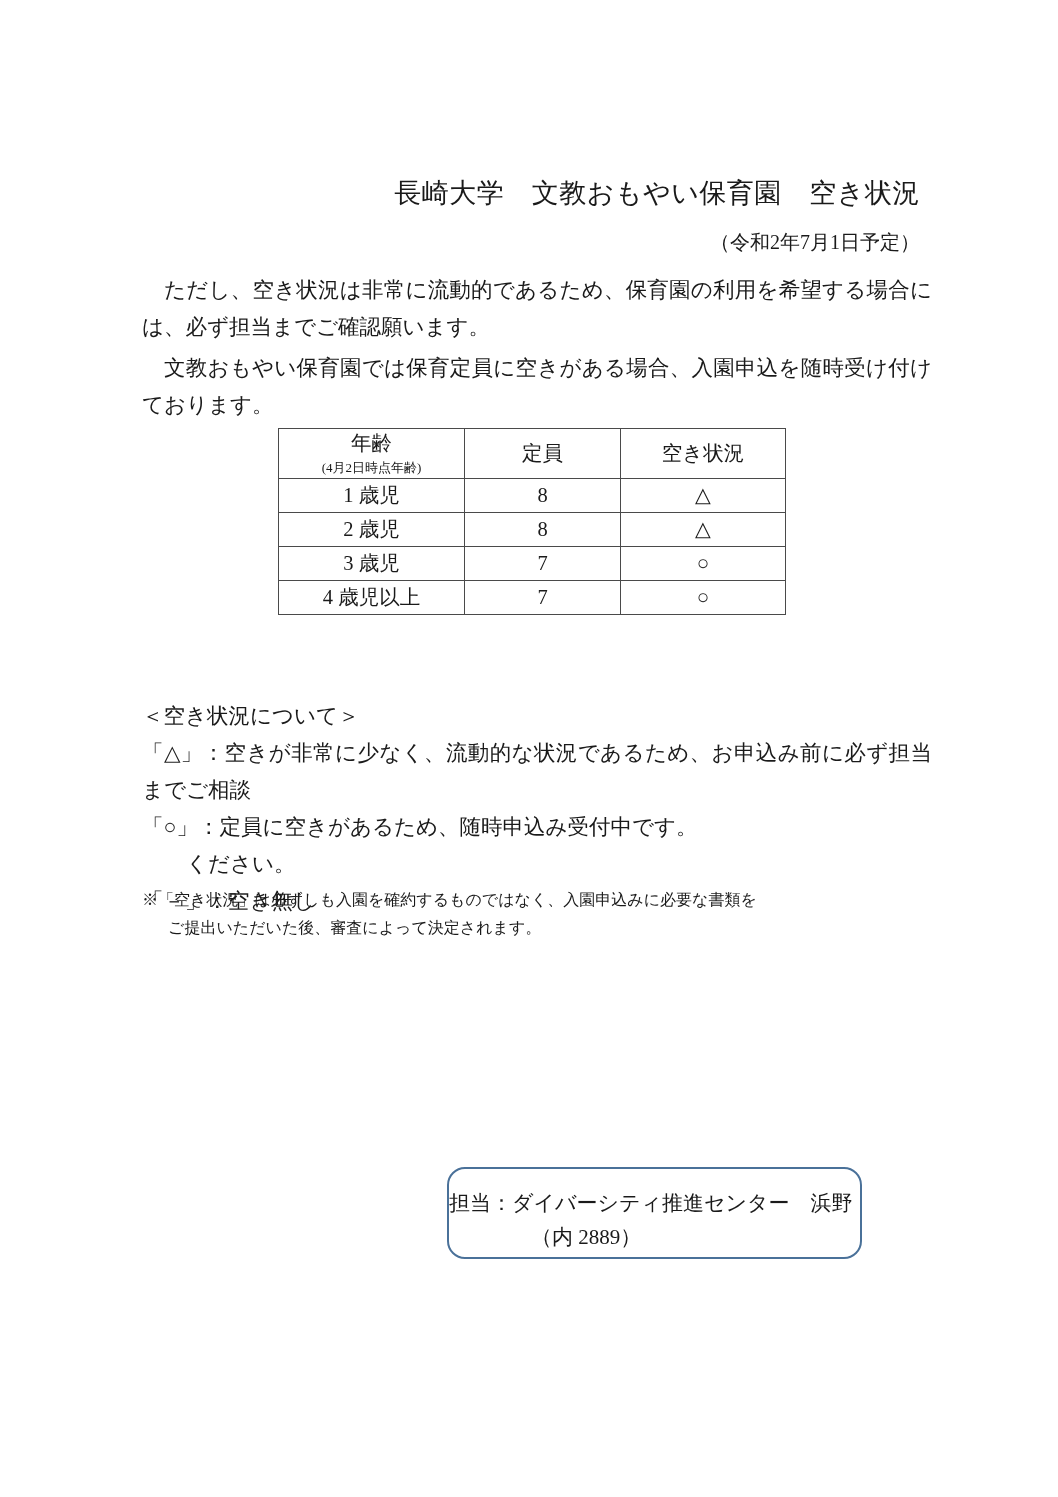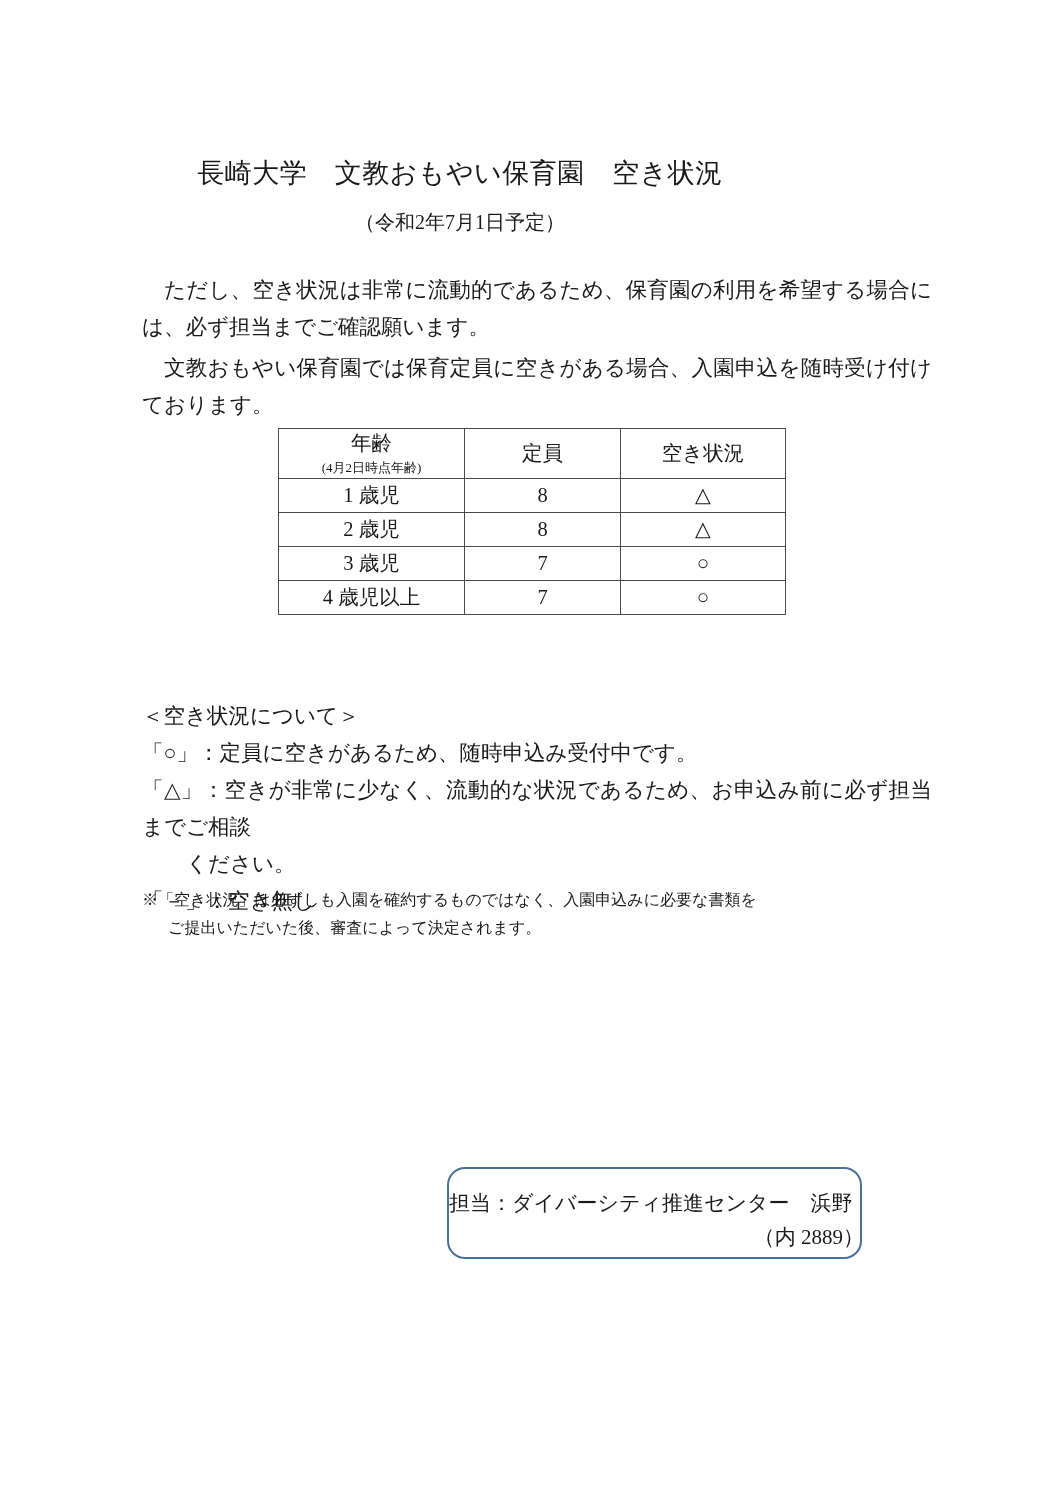--- a/index.html
+++ b/index.html
@@ -18,24 +18,24 @@
 
   .page {
     position: absolute;
     inset: 0;
     background: #ffffff;
   }
 
   
   .title-block {
     position: absolute;
-    top: 156px;
+    top: 176px;
     left: 0;
     width: 920px;
-    text-align: center;
+    text-align: right;
   }
   .doc-title {
     font-size: 27px;
     letter-spacing: 0.5px;
     line-height: 1.28;
     white-space: pre;
   }
   .doc-subtitle {
     font-size: 20px;
     line-height: 1.3;
@@ -137,21 +137,21 @@
     width: 415px;
     text-align: left;
     font-size: 21px;
     white-space: pre;
   }
   .contact-line2 {
     position: absolute;
     top: 54px;
     left: 0;
     width: 415px;
-    text-align: right;
+    text-align: left;
     padding-left: 82px;
     box-sizing: border-box;
     font-size: 21px;
     white-space: pre;
   }
 </style>
 </head>
 <body>
 
 <div class="page">
@@ -196,22 +196,22 @@
       <tr>
         <td>4 歳児以上</td>
         <td>7</td>
         <td class="stat-mark">○</td>
       </tr>
     </tbody>
   </table>
 
   <div class="legend-block">
     <p class="legend-heading">＜空き状況について＞</p>
+    <p class="legend-line">「△」：空きが非常に少なく、流動的な状況であるため、お申込み前に必ず担当までご相談</p>
     <p class="legend-line">「○」：定員に空きがあるため、随時申込み受付中です。</p>
-    <p class="legend-line">「△」：空きが非常に少なく、流動的な状況であるため、お申込み前に必ず担当までご相談</p>
     <p class="legend-cont">ください。</p>
     <p class="legend-line">「－」：空き無し</p>
   </div>
 
   <div class="note-block">
     <p class="note-line">※「空き状況」は必ずしも入園を確約するものではなく、入園申込みに必要な書類を</p>
     <p class="note-cont">ご提出いただいた後、審査によって決定されます。</p>
   </div>
 
   <div class="contact-box">

